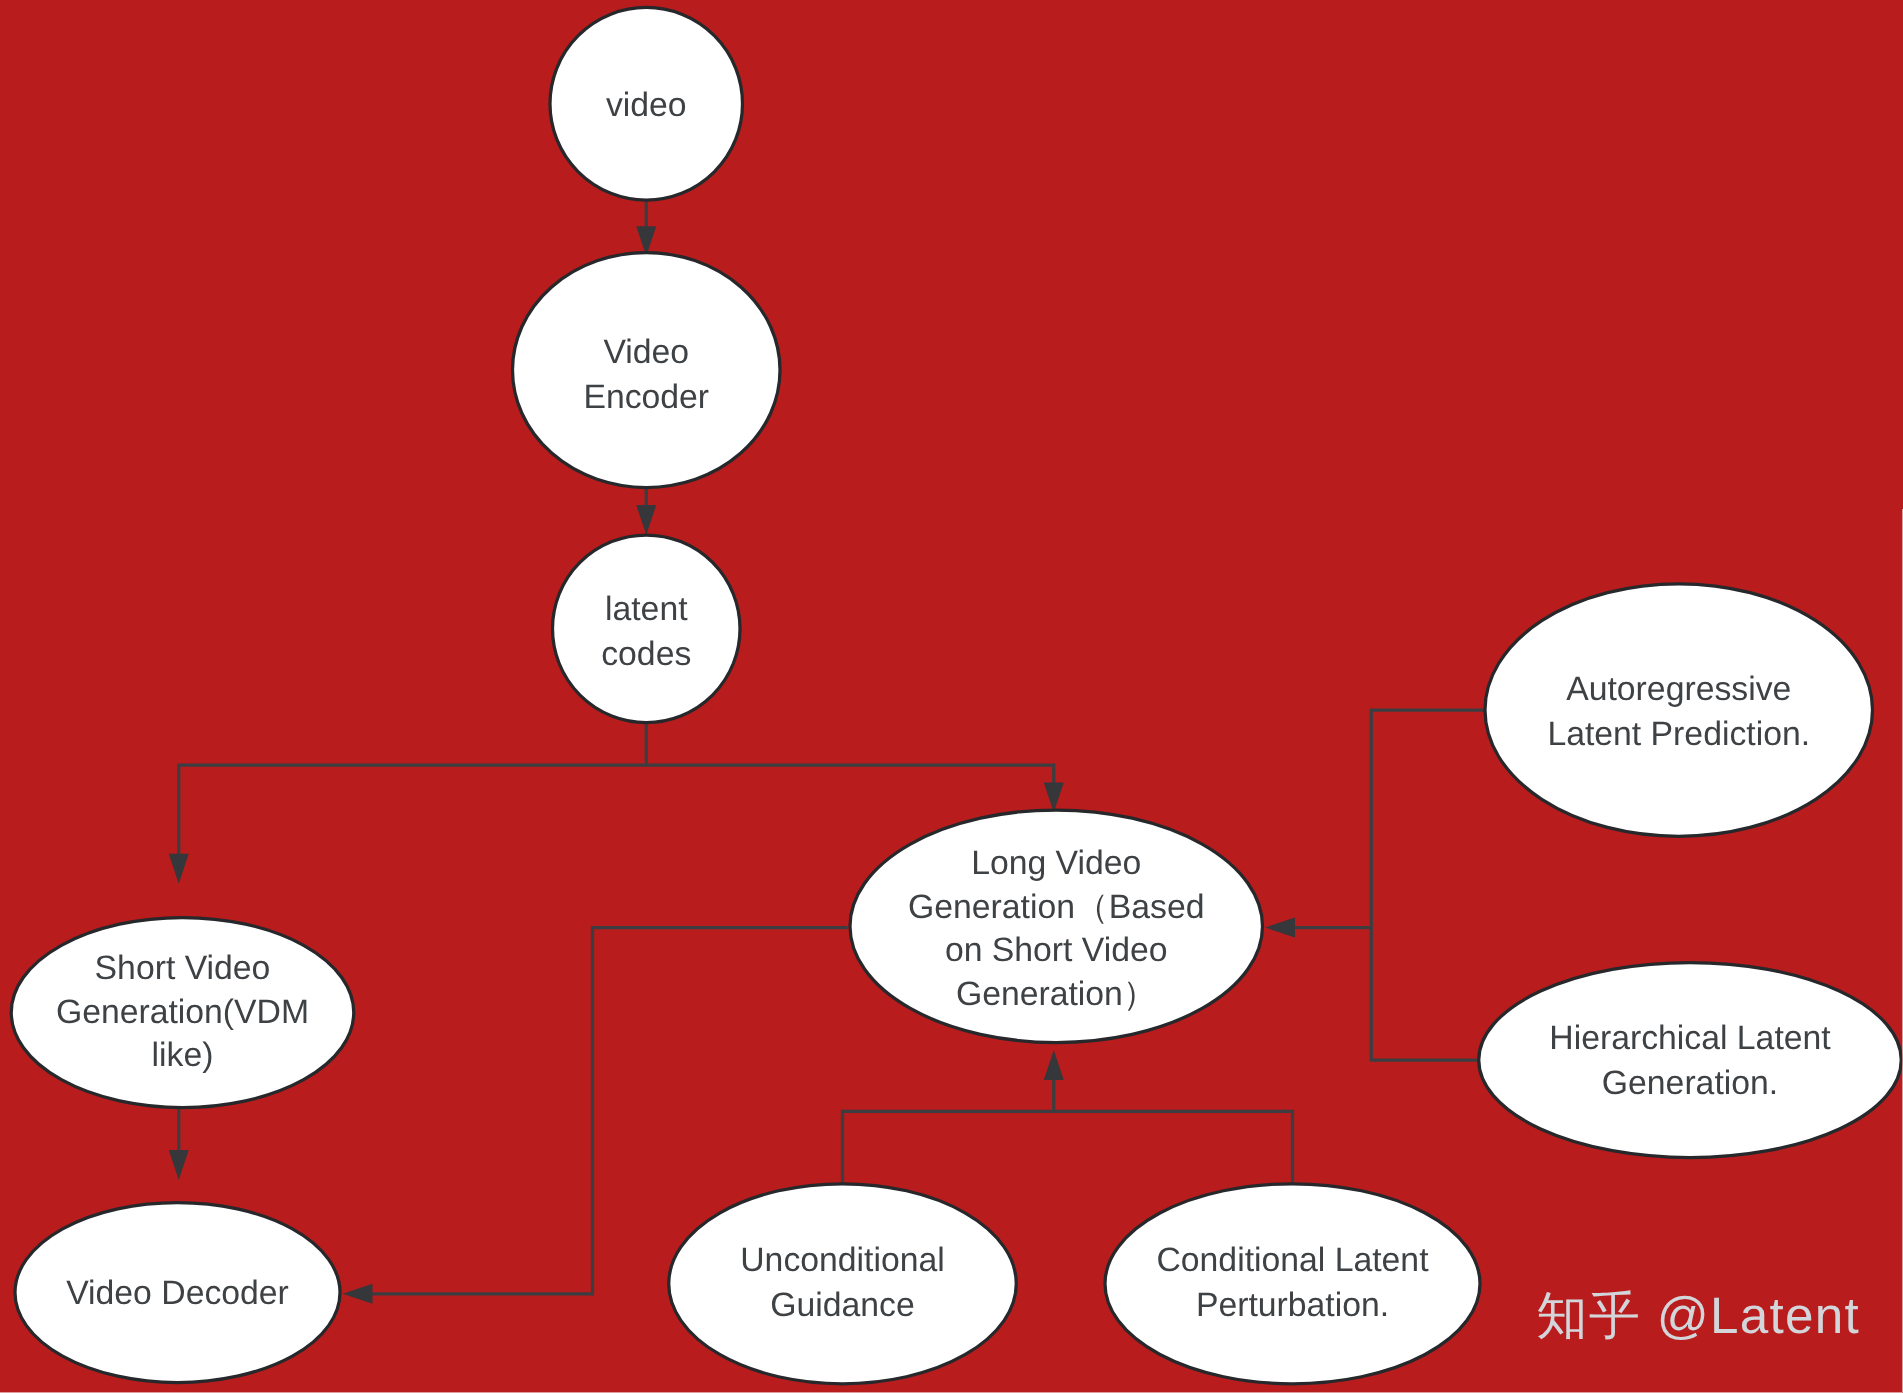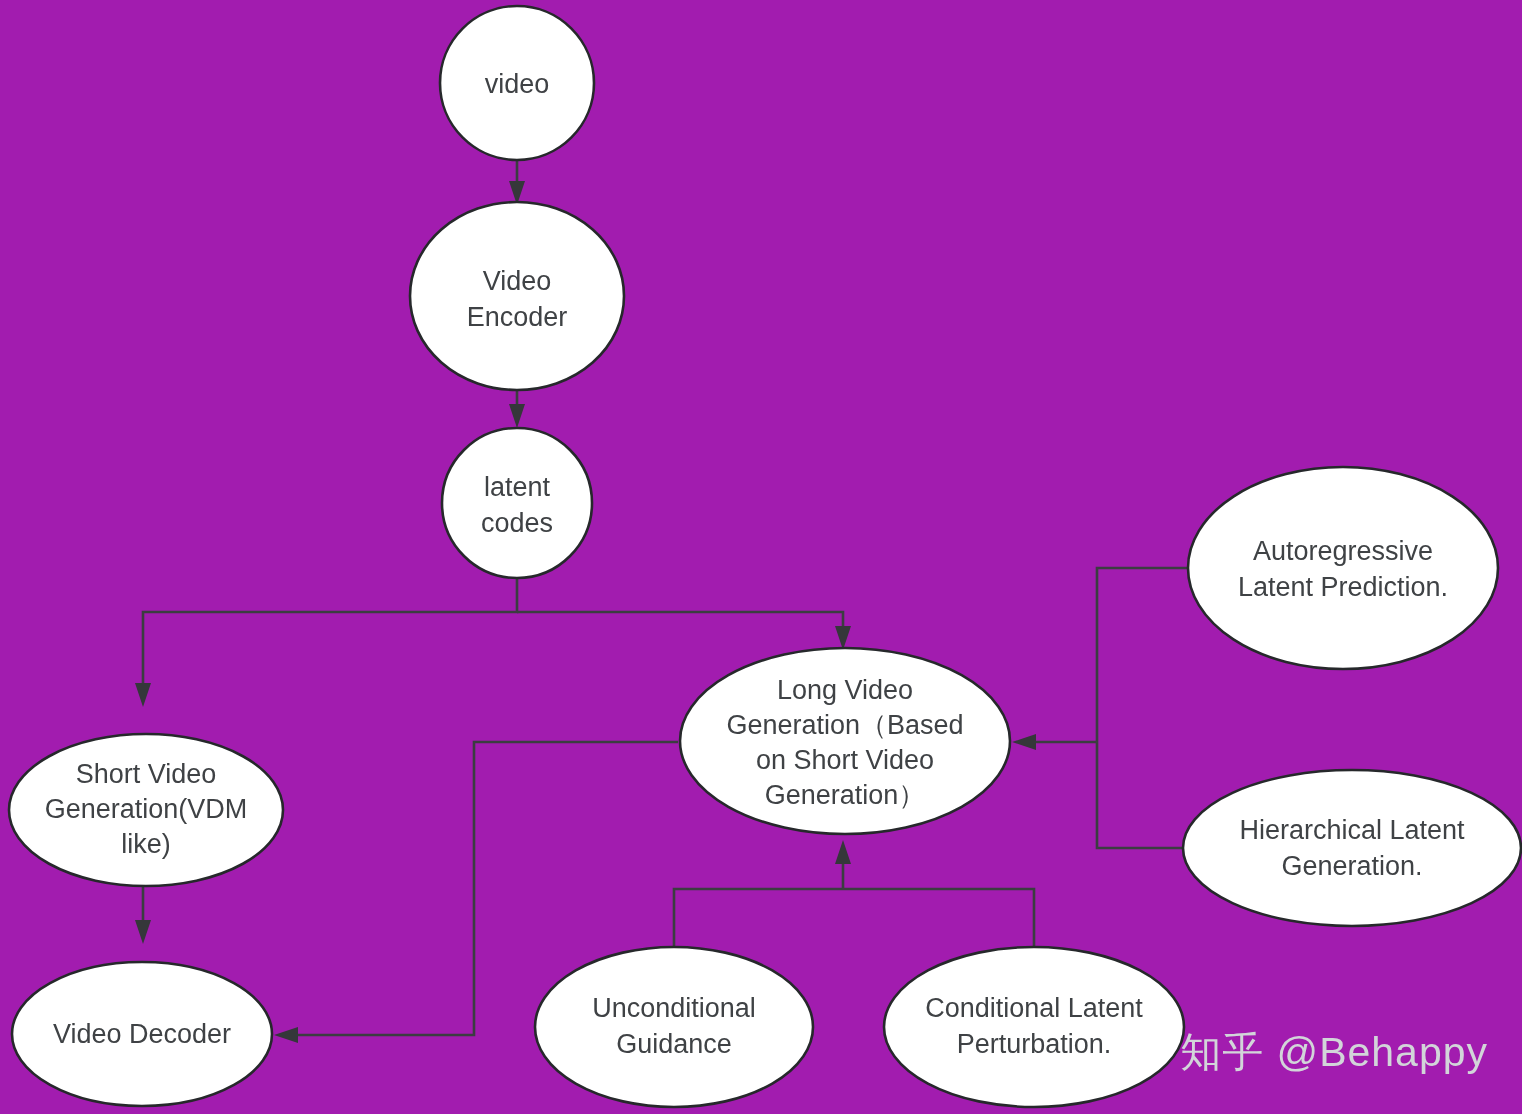--- a/index.html
+++ b/index.html
@@ -7,21 +7,21 @@
     padding: 0;
     background: #ffffff;
   }
   body {
     font-family: "Liberation Sans", "DejaVu Sans", sans-serif;
   }
   #canvas {
     position: relative;
     width: 1522px;
     height: 1114px;
-    background: #a21caf;
+    background: #b91c1c;
     overflow: hidden;
   }
   #diagram-svg {
     position: absolute;
     left: 0;
     top: 0;
     width: 1522px;
     height: 1114px;
   }
   .node-shape {
@@ -165,15 +165,15 @@
     </g>
 
     <g>
       <ellipse class="node-shape" cx="1034" cy="1027" rx="150" ry="80"></ellipse>
       <text class="node-label" x="1034" y="1010">Conditional Latent</text>
       <text class="node-label" x="1034" y="1046">Perturbation.</text>
     </g>
 
   </svg>
 
-  <div class="watermark">知乎 @Behappy</div>
+  <div class="watermark">知乎 @Latent</div>
 
 </div>
 
 </body></html>

